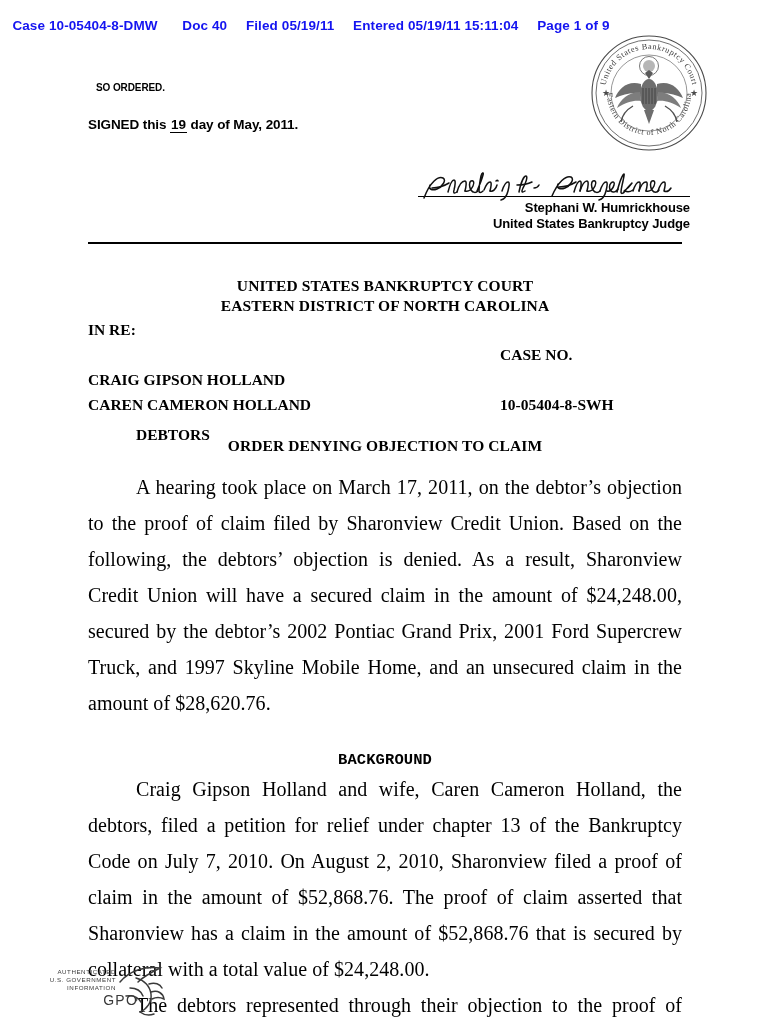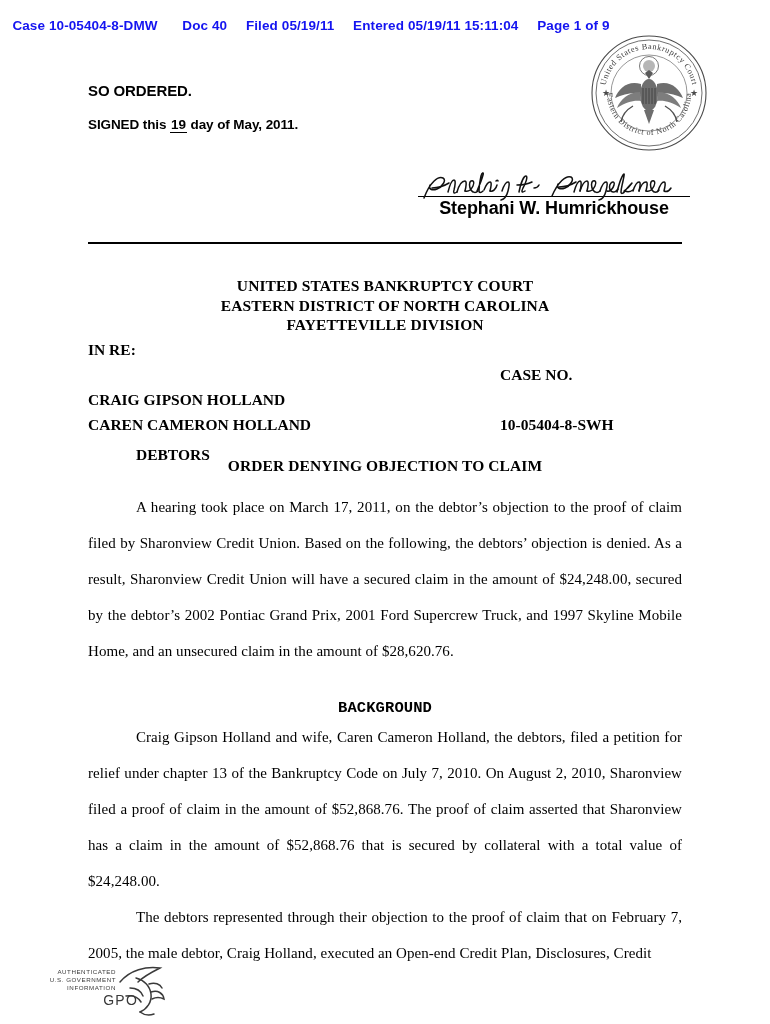--- a/index.html
+++ b/index.html
@@ -40,25 +40,25 @@
     position: absolute;
     top: 32px;
     left: 588px;
     width: 122px;
     height: 122px;
   }
 
   
   .so-ordered {
     position: absolute;
-    left: 88px;
+    left: 96px;
     top: 82px;
     font-family: "Liberation Sans", sans-serif;
     font-weight: bold;
-    font-size: 15px;
+    font-size: 10px;
     letter-spacing: -0.1px;
   }
   .signed-line {
     position: absolute;
     left: 88px;
     top: 117px;
     font-family: "Liberation Sans", sans-serif;
     font-weight: bold;
     font-size: 13.5px;
     letter-spacing: -0.1px;
@@ -83,24 +83,24 @@
   }
   .sig-script svg { display: block; }
   .sig-rule {
     width: 272px;
     height: 0;
     border-top: 1.2px solid #000;
     margin-top: -2px;
   }
   .sig-name,
   .sig-title {
-    text-align: center;
-    font-family: "Liberation Sans", sans-serif;
-    font-weight: bold;
-    font-size: 18px;
+    text-align: right;
+    font-family: "Liberation Sans", sans-serif;
+    font-weight: bold;
+    font-size: 13px;
     line-height: 16px;
     letter-spacing: -0.1px;
   }
   .sig-name { margin-top: 3px; }
 
   
   .divider {
     position: absolute;
     left: 88px;
     top: 242px;
@@ -150,21 +150,21 @@
     letter-spacing: 0.1px;
   }
   .order-title  { }
   .section-title { margin-top: 30px; margin-bottom: 2px; font-family: Liberation Mono, monospace; }
 
   p.body-par {
     margin: 0;
     text-align: justify;
     text-indent: 48px;
     line-height: 36px;
-    font-size: 15px;
+    font-size: 20px;
     letter-spacing: 0.05px;
   }
   p.body-par.first { margin-top: 14px; }
   p.body-par.after-head { margin-top: 2px; }
 
   
   .gpo {
     position: absolute;
     left: 38px;
     top: 962px;
@@ -295,30 +295,30 @@
         <path d="M206,19 C209,17 212,14 214,11 C212,13 209,16 207,19 C209,20 212,20 215,18"></path>
         <path d="M215,19 C217,13 219,10 221,10 C223,10 222,15 221,19"></path>
         <path d="M221,19 C223,13 225,10 228,10 C230,10 229,15 228,19"></path>
         <path d="M228,19 C231,20 234,18 236,14 C238,10 236,8 234,9 C232,10 232,15 234,18 C236,21 239,21 241,18"></path>
         <path d="M240,19 C242,13 244,10 246,10 C248,10 247,15 246,19 C248,20 251,19 253,16"></path>
       </g>
     </svg>
   </div>
   <div class="sig-rule"></div>
   <div class="sig-name">Stephani W. Humrickhouse</div>
+  <div class="sig-title">United States Bankruptcy Judge</div>
 </div>
 
 <div class="divider"></div>
 
 <div class="doc">
 
   <div class="court-caption">
     <div>UNITED STATES BANKRUPTCY COURT</div>
     <div>EASTERN DISTRICT OF NORTH CAROLINA</div>
-    <div>FAYETTEVILLE DIVISION</div>
   </div>
 
   <div class="caption-block">
     <div class="cap-inre">IN RE:</div>
     <div class="cap-caseno">CASE NO.</div>
     <div class="cap-debtor1">CRAIG GIPSON HOLLAND</div>
     <div class="cap-debtor2">CAREN CAMERON HOLLAND</div>
     <div class="cap-number">10-05404-8-SWH</div>
     <div class="cap-debtors">DEBTORS</div>
   </div>

